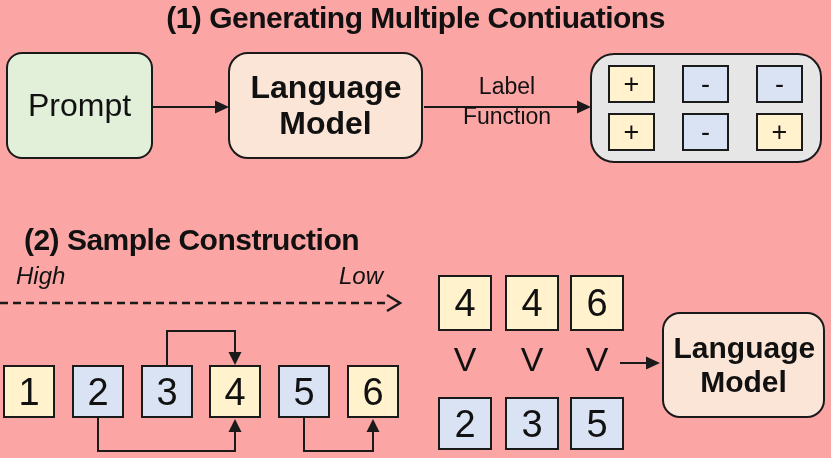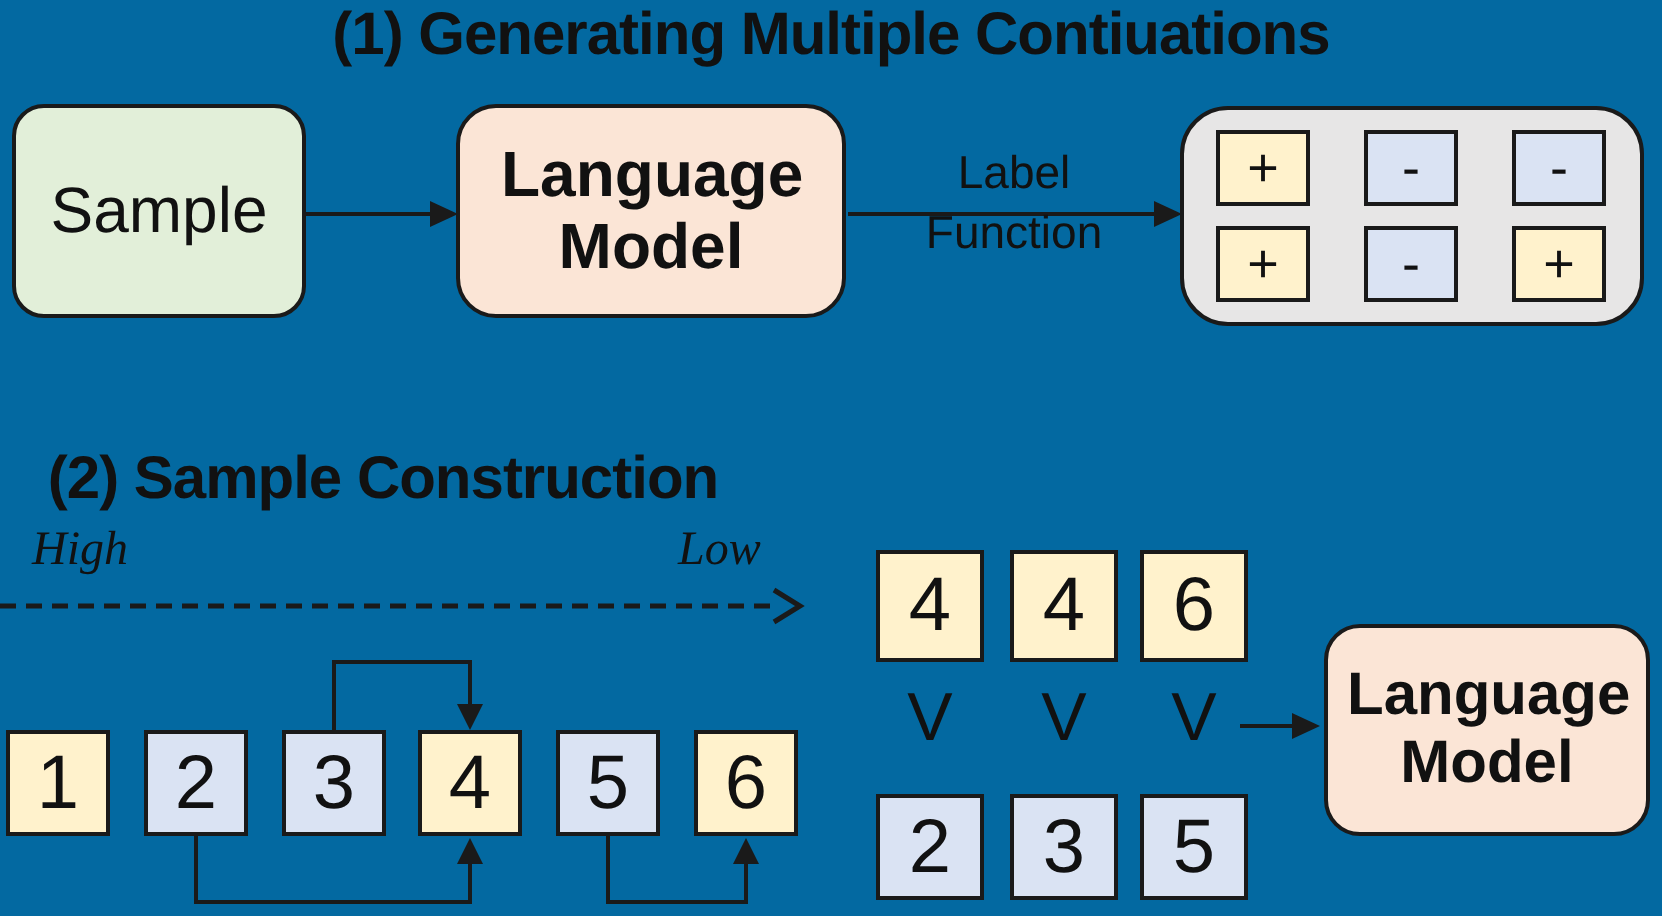--- a/index.html
+++ b/index.html
@@ -1,21 +1,21 @@
 <!DOCTYPE html>
 <html style="--green: #E2EFD9; --peach: #FBE5D6; --yellow: #FFF2CC; --blue: #DAE3F3; --gray: #E7E6E6; --line: #1a1a1a; --text: #111111;"><head>
 <meta charset="utf-8">
 <style>
   :root{
     --green:#E2EFD9; --peach:#FBE5D6; --yellow:#FFF2CC;
     --blue:#DAE3F3; --gray:#E7E6E6; --line:#1a1a1a; --text:#111111;
   }
   html,body{margin:0;padding:0;background:#ffffff;}
   #canvas{
-    position:relative; width:831px; height:458px; background:#0369a1;
+    position:relative; width:831px; height:458px; background:#fca5a5;
     font-family:"Liberation Sans","DejaVu Sans",sans-serif; color:var(--text);
     overflow:hidden;
   }
   .abs{position:absolute;}
   .title{
     font-weight:bold; font-size:30px; letter-spacing:-0.5px;
     text-align:center; white-space:nowrap;
   }
   .rbox{
     position:absolute; border:2.5px solid var(--line); border-radius:16px;
@@ -38,21 +38,21 @@
     font-size:27px; line-height:1;
   }
   .sq{
     position:absolute; width:52px; height:53px; border:2px solid var(--line);
     box-sizing:border-box; display:flex; align-items:center; justify-content:center;
     font-size:38px; line-height:1;
   }
   .sq3{width:54px;}
   [data-type="yellow"]{background:var(--yellow);}
   [data-type="blue"]{background:var(--blue);}
-  .axis-label{position:absolute; font-size:24px; white-space:nowrap;font-family:Liberation Serif, serif;}
+  .axis-label{position:absolute; font-size:24px; white-space:nowrap;}
   .ital{font-style:italic;}
   .caption{
     position:absolute; font-size:23px; line-height:1.3; text-align:center;
   }
   .vsym{
     position:absolute; width:54px; text-align:center;
     font-size:34px; font-weight:300; line-height:1;
   }
   svg.connectors{position:absolute; left:0; top:0; pointer-events:none;}
   svg.connectors *{vector-effect:non-scaling-stroke;}
@@ -96,21 +96,21 @@
 
     <g>
       <line x1="620" y1="363" x2="647" y2="363" stroke="#1a1a1a" stroke-width="2"></line>
       <polygon points="660,363 646,356.5 646,369.5" fill="#1a1a1a"></polygon>
     </g>
   </svg>
 
   <div class="abs title" style="left:0;top:1px;width:831px;">(1) Generating Multiple Contiuations</div>
 
   <div class="rbox green-fill" style="left:6px;top:52px;width:147px;height:107px;">
-    <span class="lbl">Sample</span>
+    <span class="lbl">Prompt</span>
   </div>
 
   <div class="rbox peach-fill" style="left:228px;top:52px;width:195px;height:107px;border-radius:20px;">
     <span class="lbl" style="width:150px;">Language Model</span>
   </div>
 
   <div class="caption" style="left:452px;top:72px;width:110px;">Label Function</div>
 
   <div class="rbox gray-fill" style="left:590px;top:53px;width:232px;height:110px;"></div>
   <div class="cellgrid">

